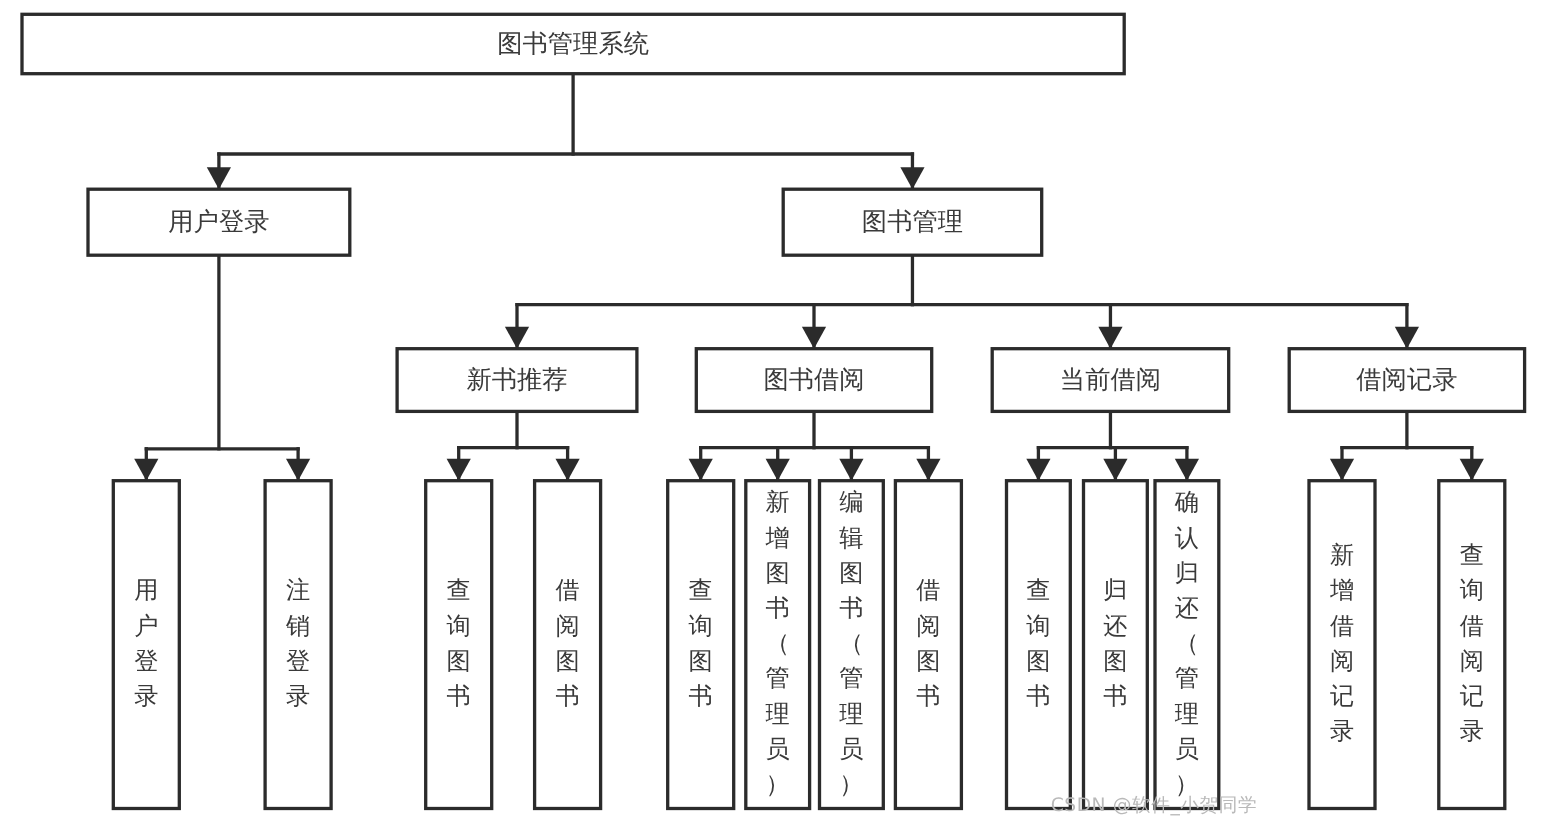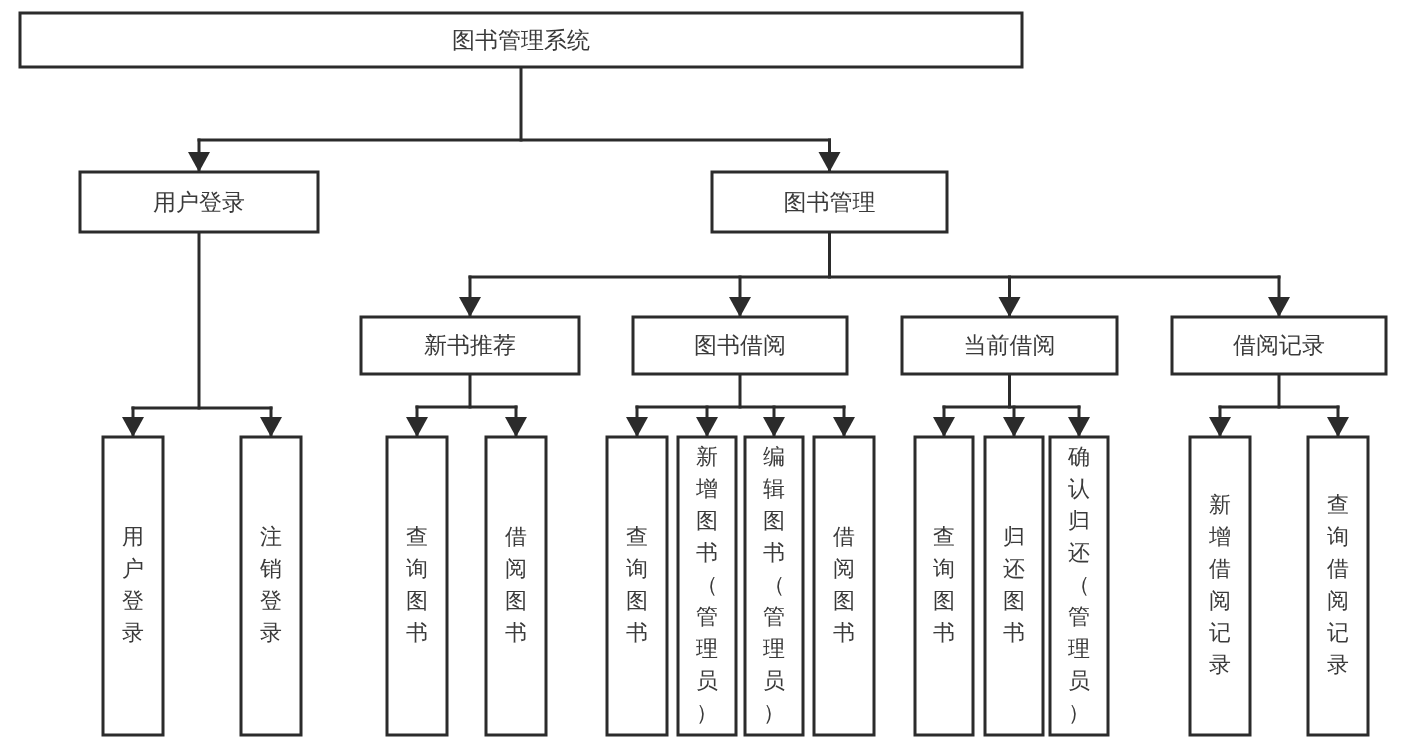--- a/index.html
+++ b/index.html
@@ -180,13 +180,14 @@
         <g>
           <rect x="1190" y="437" width="60" height="298" class="node-rect"></rect>
           <text x="1220" y="0" class="node-label label-v"><tspan x="1220" y="506">新</tspan><tspan x="1220" y="538">增</tspan><tspan x="1220" y="570">借</tspan><tspan x="1220" y="602">阅</tspan><tspan x="1220" y="634">记</tspan><tspan x="1220" y="666">录</tspan></text>
         </g>
         <g>
           <rect x="1308" y="437" width="60" height="298" class="node-rect"></rect>
           <text x="1338" y="0" class="node-label label-v"><tspan x="1338" y="506">查</tspan><tspan x="1338" y="538">询</tspan><tspan x="1338" y="570">借</tspan><tspan x="1338" y="602">阅</tspan><tspan x="1338" y="634">记</tspan><tspan x="1338" y="666">录</tspan></text>
         </g>
       </g>
   </svg>
+  <div class="watermark">CSDN @软件_小贺同学</div>
 </div>
 
 </body></html>

